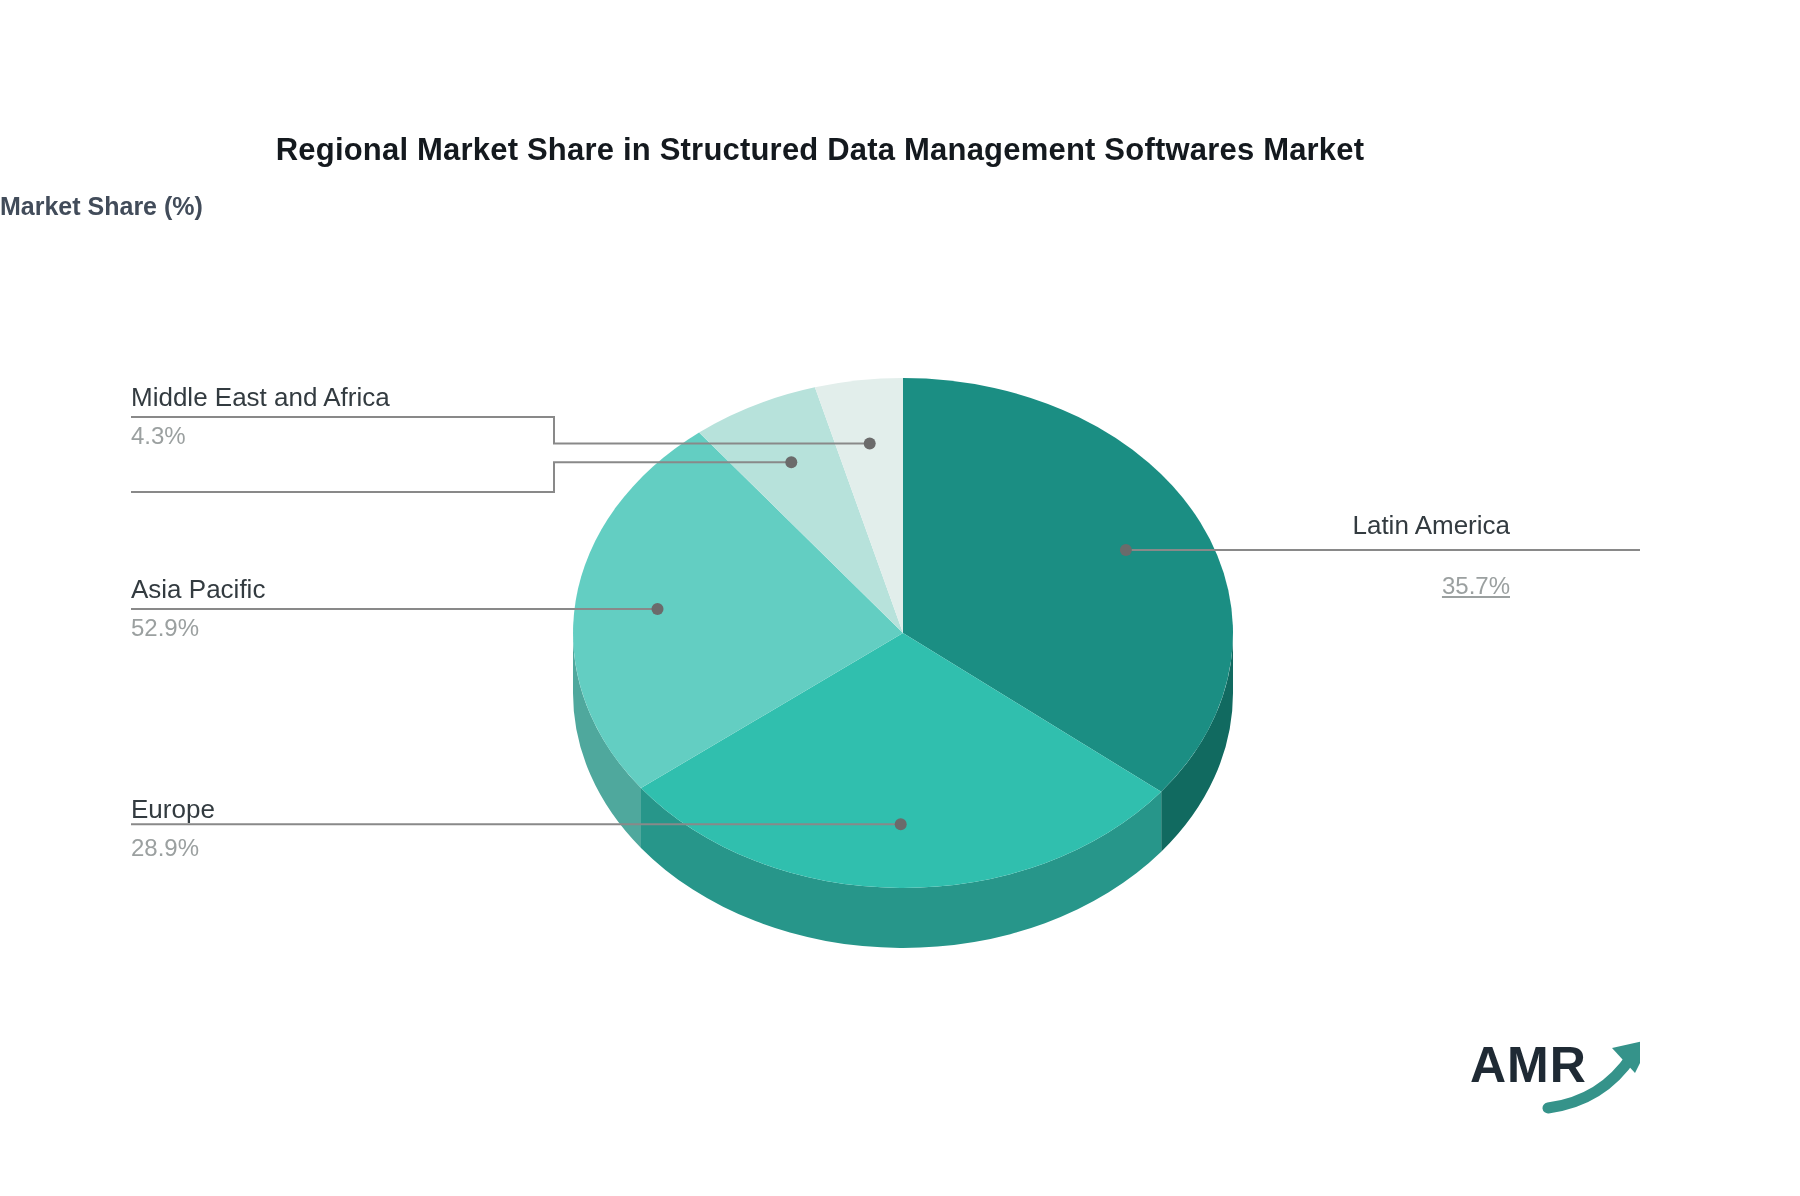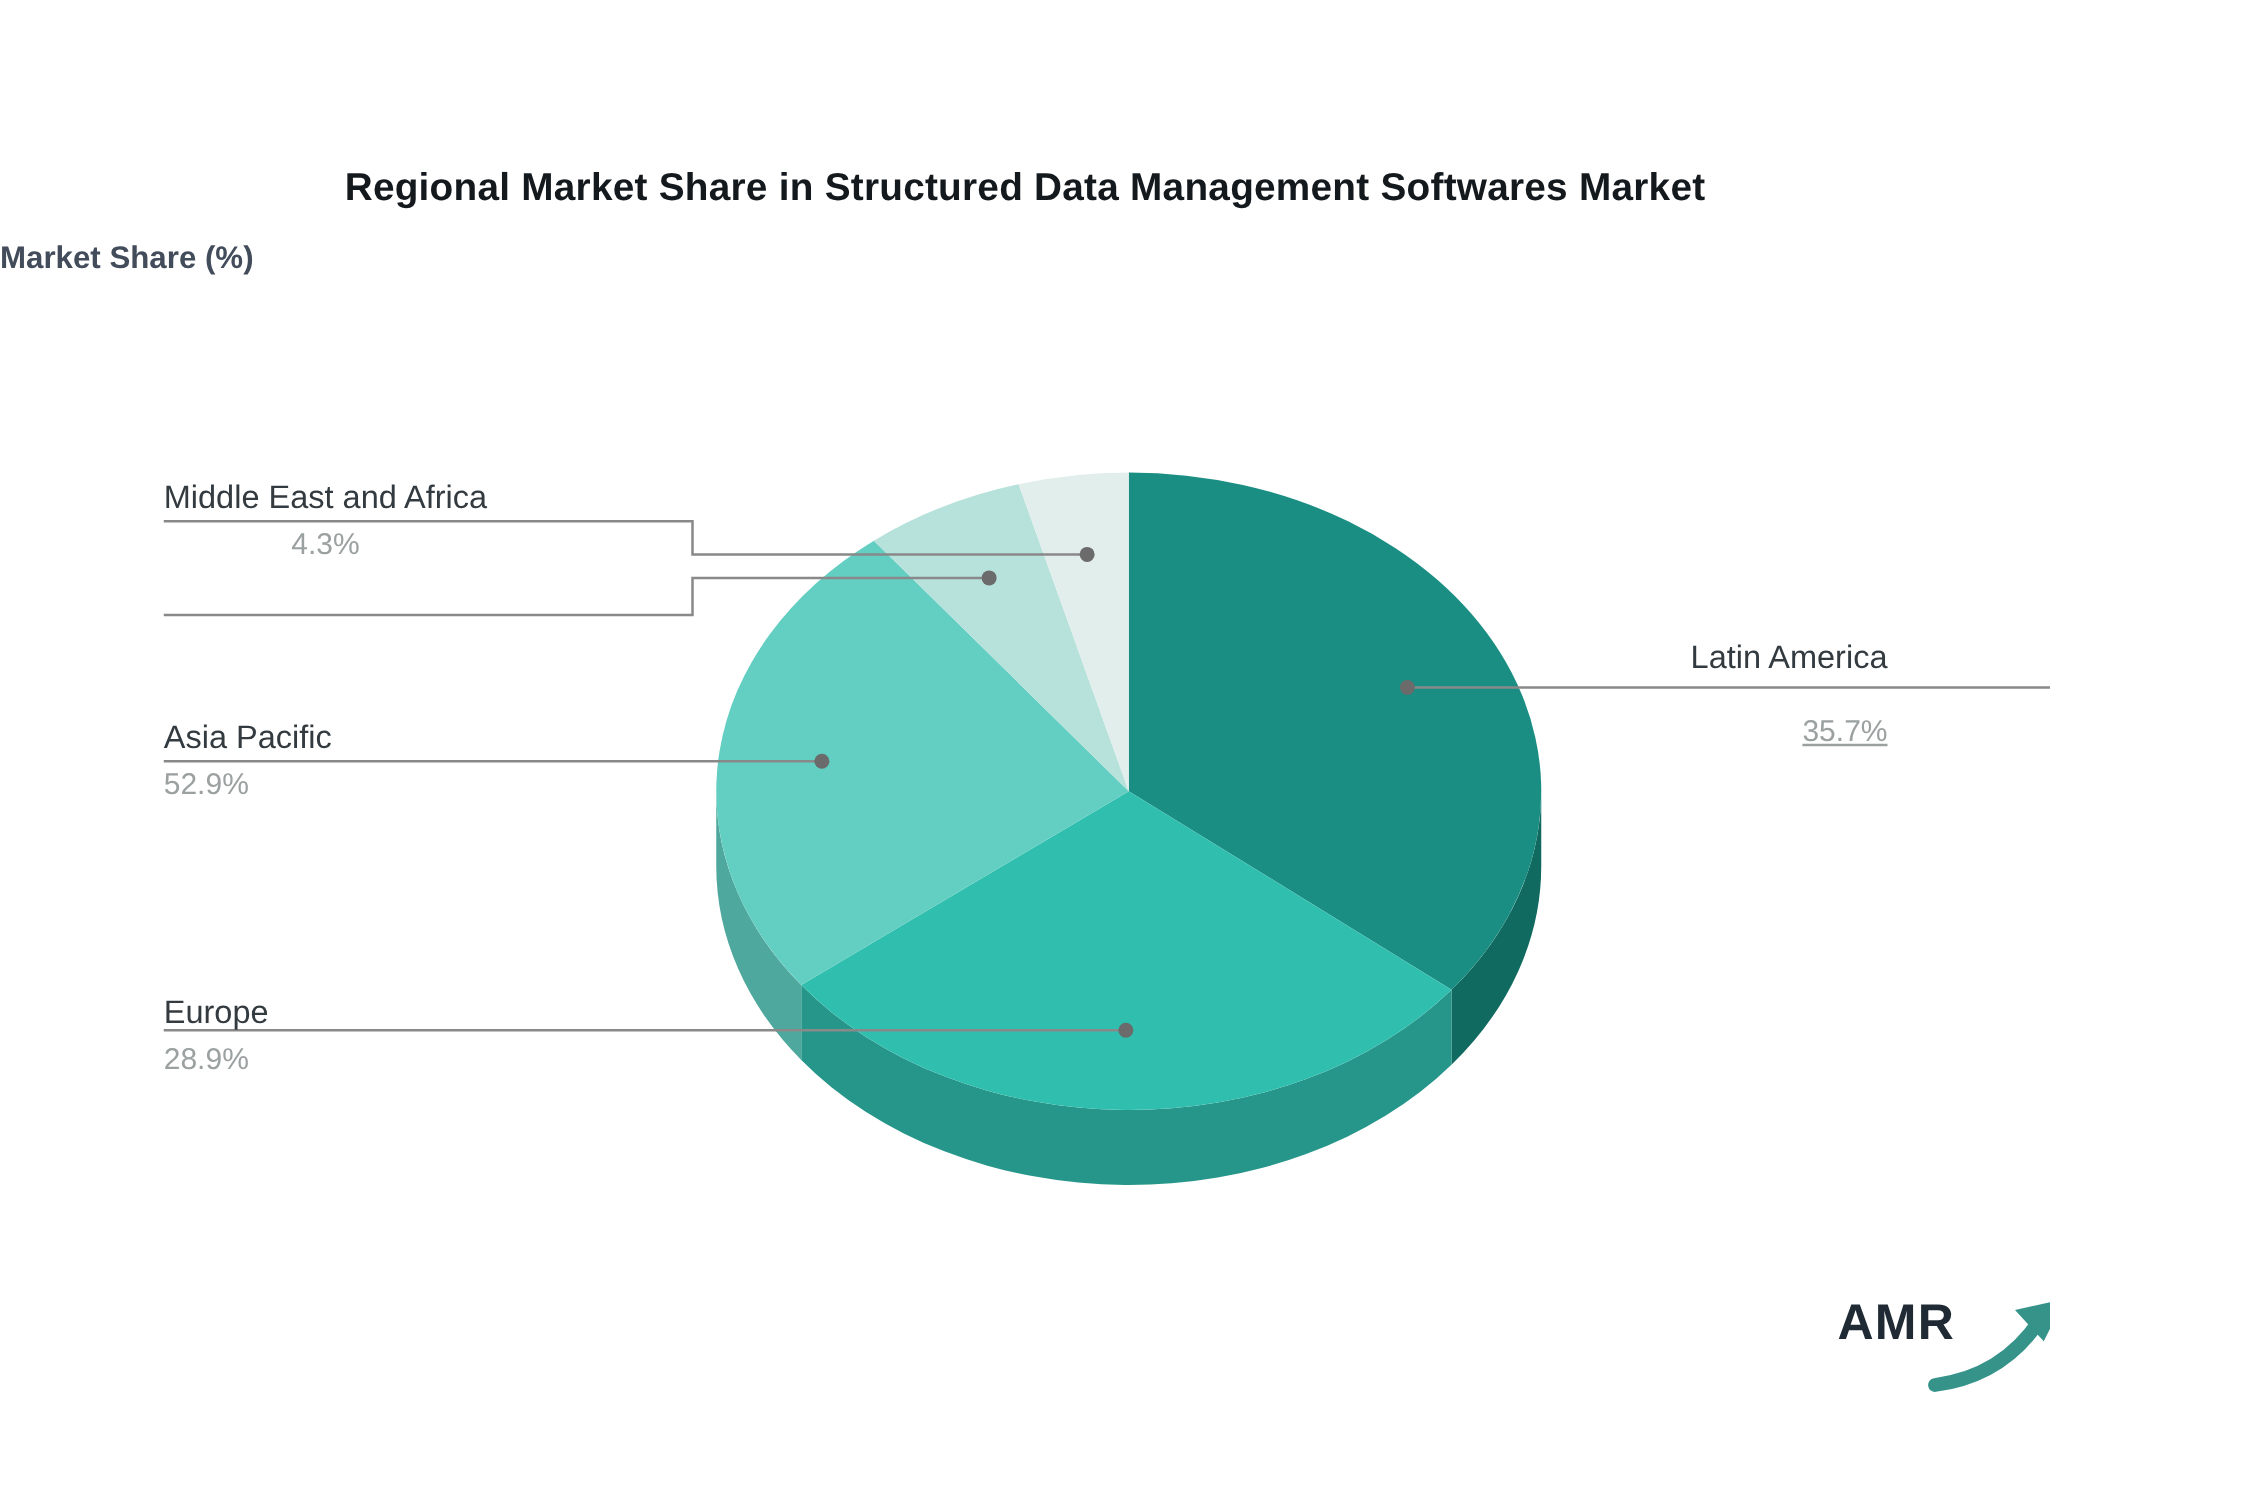--- a/index.html
+++ b/index.html
@@ -12,29 +12,29 @@
     font-size:31px;font-weight:bold;color:#14191e;letter-spacing:.2px;
   }
   .subtitle{
     position:absolute;top:192px;left:0;width:100%;text-align:left;
     font-size:25px;font-weight:bold;color:#424c5a;
   }
   .chart-svg{position:absolute;left:0;top:0;width:1800px;height:1196px;}
   .lbl{position:absolute;}
   .lbl .name{font-size:26px;color:#333b40;line-height:30px;white-space:nowrap;}
   .lbl .pct{font-size:24px;color:#9ba0a0;line-height:28px;margin-top:10px;white-space:nowrap;}
-  .lbl-mea{left:131px;top:382px;text-align:center;}
+  .lbl-mea{left:131px;top:382px;}
   .lbl-la{left:131px;top:458px;}
   .lbl-ap{left:131px;top:574px;}
   .lbl-eu{left:131px;top:794px;}
   .lbl-na{right:130px;top:510px;text-align:right;}
   .lbl-na .pct{margin-top:32px;text-decoration:underline;}
   .logo{position:absolute;left:1470px;top:1032px;width:210px;height:90px;}
   .logo .amr{
-    position:absolute;left:0;top:4px;font-size:40px;font-weight:bold;
+    position:absolute;left:0;top:4px;font-size:50px;font-weight:bold;
     color:#1f2a34;letter-spacing:1px;
   }
   .logo svg{position:absolute;left:72px;top:2px;}
 </style>
 </head>
 <body>
 
 <div class="canvas">
 
   <div class="title">Regional Market Share in Structured Data Management Softwares Market</div>

